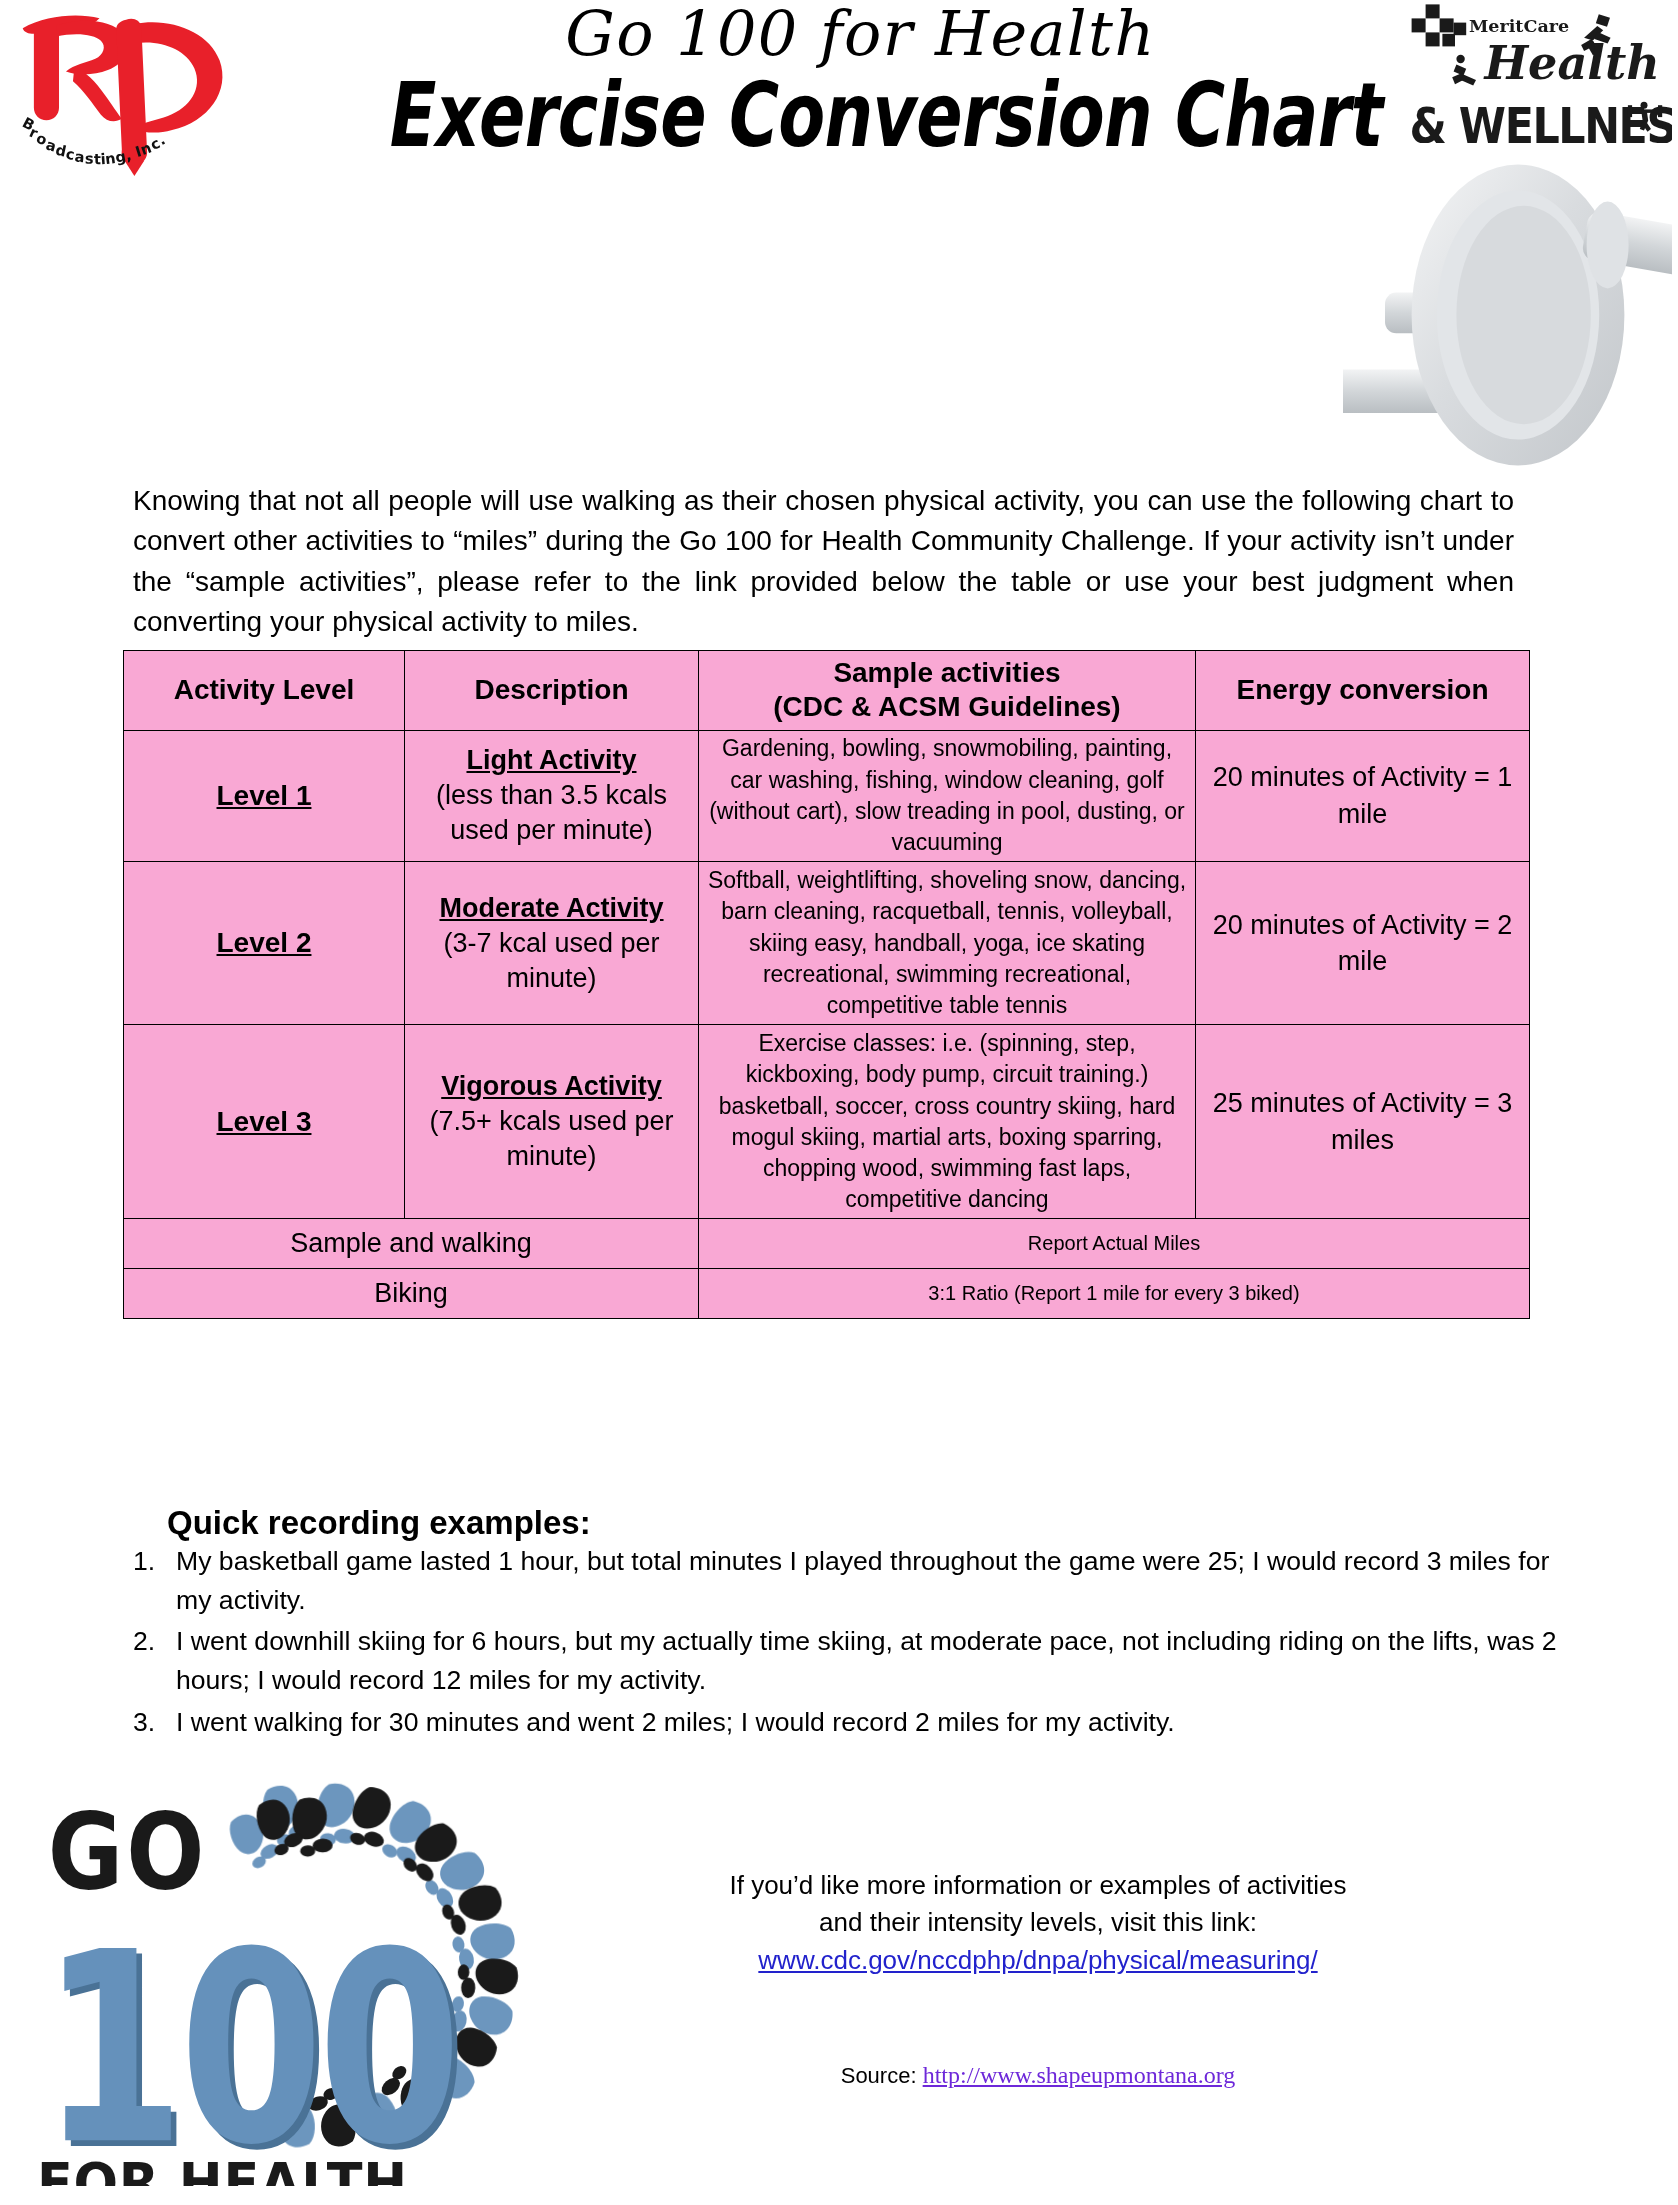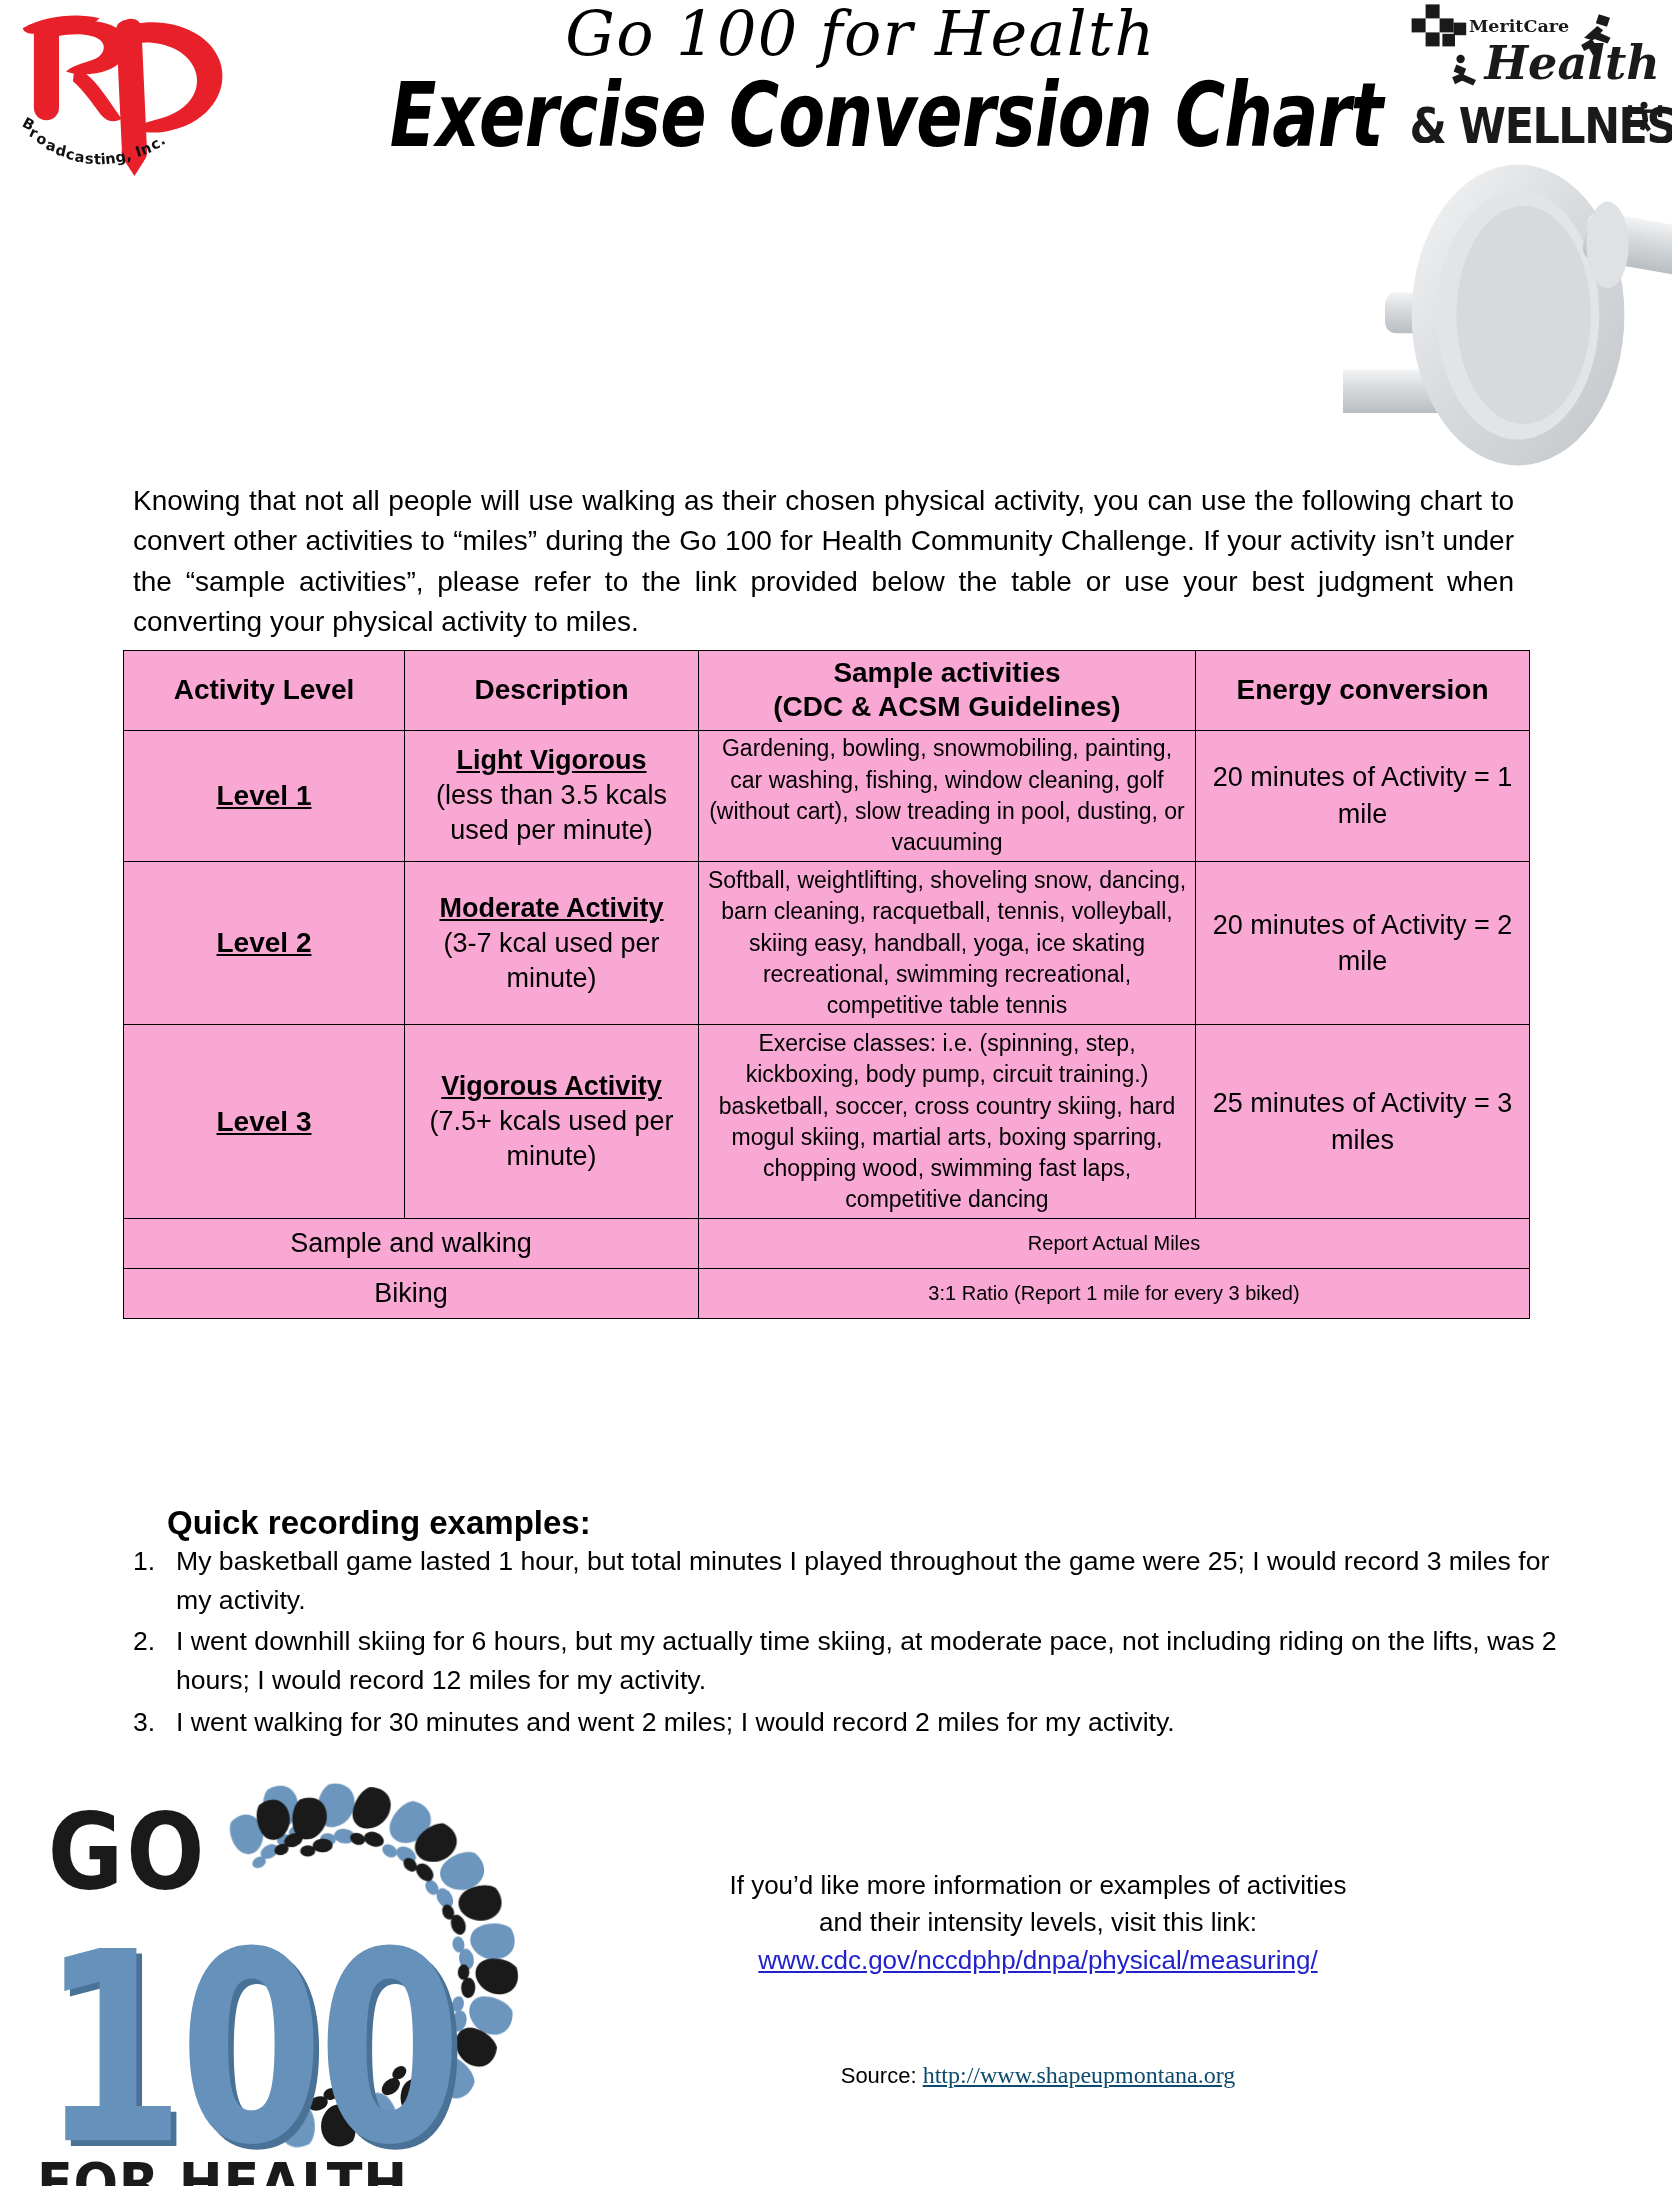--- a/index.html
+++ b/index.html
@@ -183,21 +183,21 @@
   .source-line {
     position:absolute; left:615px; top:2062px;
     width:846px;
     text-align:center;
     font-size:22px;
     z-index:3;
   }
   .source-line .src-label { font-family:"Liberation Sans", sans-serif; }
   .source-line .link-src {
     font-family:"Liberation Serif", serif;
-    color:#0c4a6e;
+    color:#6d28d9;
     text-decoration:underline;
     font-size:24px;
   }
 </style>
 </head>
 <body>
 
 <div class="dumbbell">
   <svg width="329" height="392" viewBox="0 0 470 560" aria-hidden="true">
     <defs>
@@ -338,21 +338,21 @@
           <span>Sample activities</span><br>
           <span>(CDC &amp; ACSM Guidelines)</span>
         </th>
         <th class="hdr">Energy conversion</th>
       </tr>
     </thead>
     <tbody>
       <tr>
         <td class="level">Level 1</td>
         <td class="desc">
-          <span class="dterm">Light Vigorous</span>
+          <span class="dterm">Light Activity</span>
           <span class="dpar">(less than 3.5 kcals used per minute)</span>
         </td>
         <td class="samples">Gardening, bowling, snowmobiling, painting, car washing, fishing, window cleaning, golf (without cart), slow treading in pool, dusting, or vacuuming</td>
         <td class="energy">20 minutes of Activity = 1 mile</td>
       </tr>
       <tr>
         <td class="level">Level 2</td>
         <td class="desc">
           <span class="dterm">Moderate Activity</span>
           <span class="dpar">(3-7 kcal used per minute)</span>

